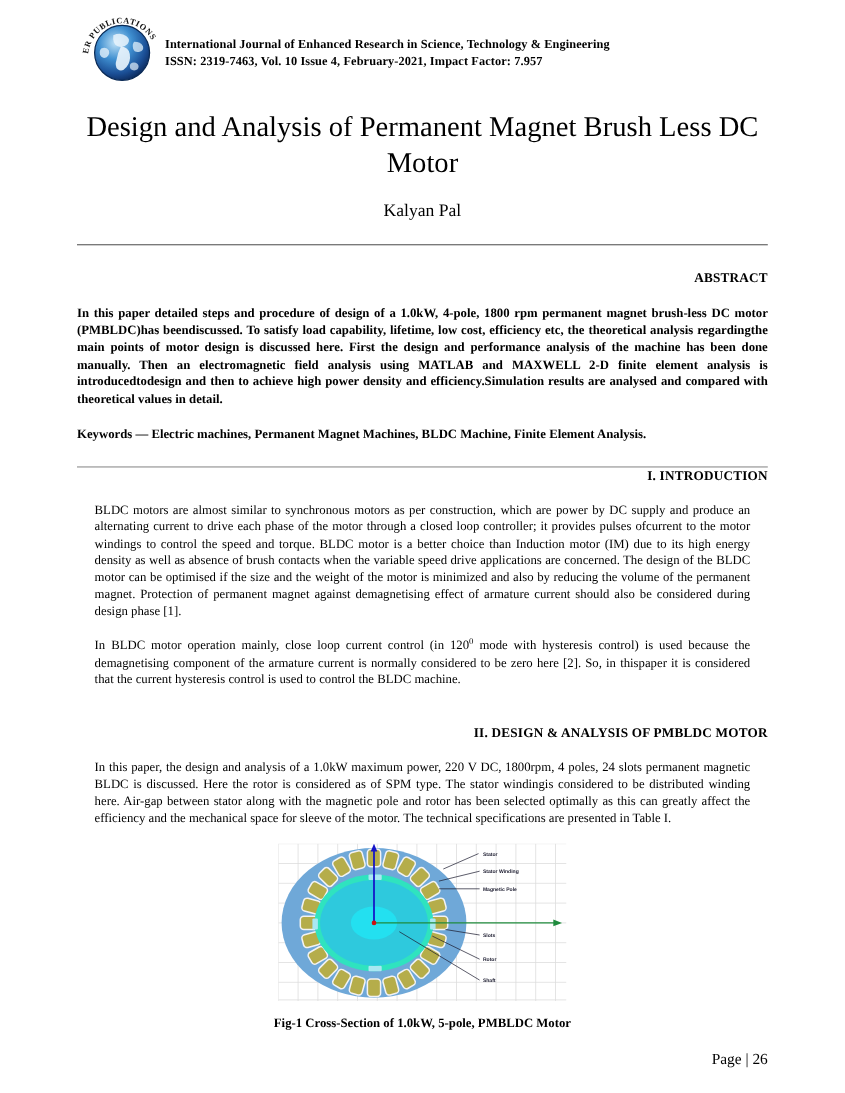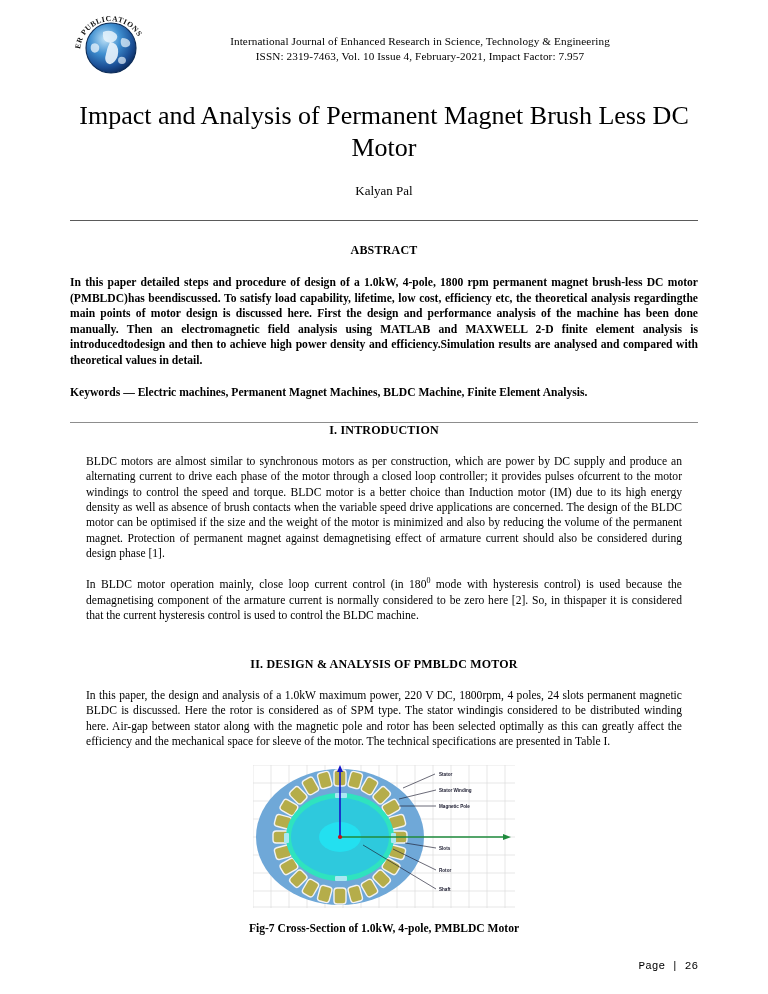--- a/index.html
+++ b/index.html
@@ -33,61 +33,60 @@
   .logo {
     width: 78px;
     height: 66px;
     position: relative;
     flex: 0 0 78px;
     margin-left: 2px;
   }
   .logo svg { display: block; }
   .masthead-text {
     flex: 1;
-    text-align: center;
-    font-weight: normal;
+    font-weight: bold;
     font-size: 11.2px;
     line-height: 15px;
     padding-top: 22px;
     padding-right: 8px;
     letter-spacing: 0.1px;
   }
 
   
   .title {
     text-align: center;
     font-size: 26px;
     line-height: 32px;
     font-weight: normal;
     margin: 14px 8px 0 8px;
   }
   .author {
     text-align: center;
-    font-size: 13px;
+    font-size: 16px;
     margin-top: 19px;
   }
   .affiliation {
     text-align: center;
     font-size: 11.4px;
     margin-top: 22px;
   }
 
   hr.rule {
     border: none;
     border-top: 1.6px solid #5a5a5a;
     margin: 21px 0 0 0;
   }
   hr.rule.thin {
     border-top: 1.3px solid #8d8d8d;
     margin-top: 22px;
   }
 
   
   .sec-head {
-    text-align: center;
+    text-align: right;
     font-weight: bold;
     font-size: 12px;
     letter-spacing: 0.2px;
   }
   .abstract-head { margin-top: 22px; }
 
   
   p.body {
     font-size: 11.6px;
     line-height: 15.3px;
@@ -132,22 +131,21 @@
     font-weight: bold;
     font-size: 11.6px;
     margin-top: 14px;
   }
 
   
   .footer {
     position: absolute;
     right: 70px;
     bottom: 22px;
-    font-size: 11px;
-    font-family: Liberation Mono, monospace;
+    font-size: 14px;
   }
 </style>
 </head>
 <body>
 
 <div class="page">
 
   <div class="masthead">
     <div class="logo">
       <svg width="78" height="66" viewBox="0 0 78 66">
@@ -172,34 +170,34 @@
           <textPath href="#arcPath" startOffset="3%">ER PUBLICATIONS</textPath>
         </text>
       </svg>
     </div>
     <div class="masthead-text">
       <div>International Journal of Enhanced Research in Science, Technology &amp; Engineering</div>
       <div>ISSN: 2319-7463, Vol. 10 Issue 4, February-2021, Impact Factor: 7.957</div>
     </div>
   </div>
 
-  <div class="title">Impact and Analysis of Permanent Magnet Brush Less DC Motor</div>
+  <div class="title">Design and Analysis of Permanent Magnet Brush Less DC Motor</div>
   <div class="author">Kalyan Pal</div>
 
   <hr class="rule">
 
   <div class="sec-head abstract-head">ABSTRACT</div>
   <p class="abstract">In this paper detailed steps and procedure of design of a 1.0kW, 4-pole, 1800 rpm permanent magnet brush-less DC motor (PMBLDC)has beendiscussed. To satisfy load capability, lifetime, low cost, efficiency etc, the theoretical analysis regardingthe main points of motor design is discussed here. First the design and performance analysis of the machine has been done manually. Then an electromagnetic field analysis using MATLAB and MAXWELL 2-D finite element analysis is introducedtodesign and then to achieve high power density and efficiency.Simulation results are analysed and compared with theoretical values in detail.</p>
   <p class="keywords">Keywords — Electric machines, Permanent Magnet Machines, BLDC Machine, Finite Element Analysis.</p>
 
   <hr class="rule thin">
 
   <div class="sec-head intro-head">I. INTRODUCTION</div>
   <p class="body para-1">BLDC motors are almost similar to synchronous motors as per construction, which are power by DC supply and produce an alternating current to drive each phase of the motor through a closed loop controller; it provides pulses ofcurrent to the motor windings to control the speed and torque. BLDC motor is a better choice than Induction motor (IM) due to its high energy density as well as absence of brush contacts when the variable speed drive applications are concerned. The design of the BLDC motor can be optimised if the size and the weight of the motor is minimized and also by reducing the volume of the permanent magnet. Protection of permanent magnet against demagnetising effect of armature current should also be considered during design phase [1].</p>
-  <p class="body para-2"><span>In BLDC motor operation mainly, close loop current control (in 180</span><sup>0</sup><span> mode with hysteresis control) is used because the demagnetising component of the armature current is normally considered to be zero here [2]. So, in thispaper it is considered that the current hysteresis control is used to control the BLDC machine.</span></p>
+  <p class="body para-2"><span>In BLDC motor operation mainly, close loop current control (in 120</span><sup>0</sup><span> mode with hysteresis control) is used because the demagnetising component of the armature current is normally considered to be zero here [2]. So, in thispaper it is considered that the current hysteresis control is used to control the BLDC machine.</span></p>
 
   <div class="sec-head sec2-head">II. DESIGN &amp; ANALYSIS OF PMBLDC MOTOR</div>
   <p class="body para-3">In this paper, the design and analysis of a 1.0kW maximum power, 220 V DC, 1800rpm, 4 poles, 24 slots permanent magnetic BLDC is discussed. Here the rotor is considered as of SPM type. The stator windingis considered to be distributed winding here. Air-gap between stator along with the magnetic pole and rotor has been selected optimally as this can greatly affect the efficiency and the mechanical space for sleeve of the motor. The technical specifications are presented in Table I.</p>
 
   <div class="figure-wrap">
     <div class="figure">
       <svg width="262" height="143" viewBox="0 0 262 143">
 
         <g stroke="#dcdcdc" stroke-width="0.7">
           <line x1="0" y1="0" x2="262" y2="0"></line>
@@ -342,17 +340,17 @@
           <text x="186" y="27">Stator Winding</text>
           <text x="186" y="43">Magnetic Pole</text>
           <text x="186" y="85">Slots</text>
           <text x="186" y="107">Rotor</text>
           <text x="186" y="126">Shaft</text>
         </g>
       </svg>
     </div>
   </div>
 
-  <div class="fig-caption">Fig-7 Cross-Section of 1.0kW, 4-pole, PMBLDC Motor</div>
+  <div class="fig-caption">Fig-1 Cross-Section of 1.0kW, 5-pole, PMBLDC Motor</div>
 
   <div class="footer">Page | 26</div>
 
 </div>
 
 </body></html>

